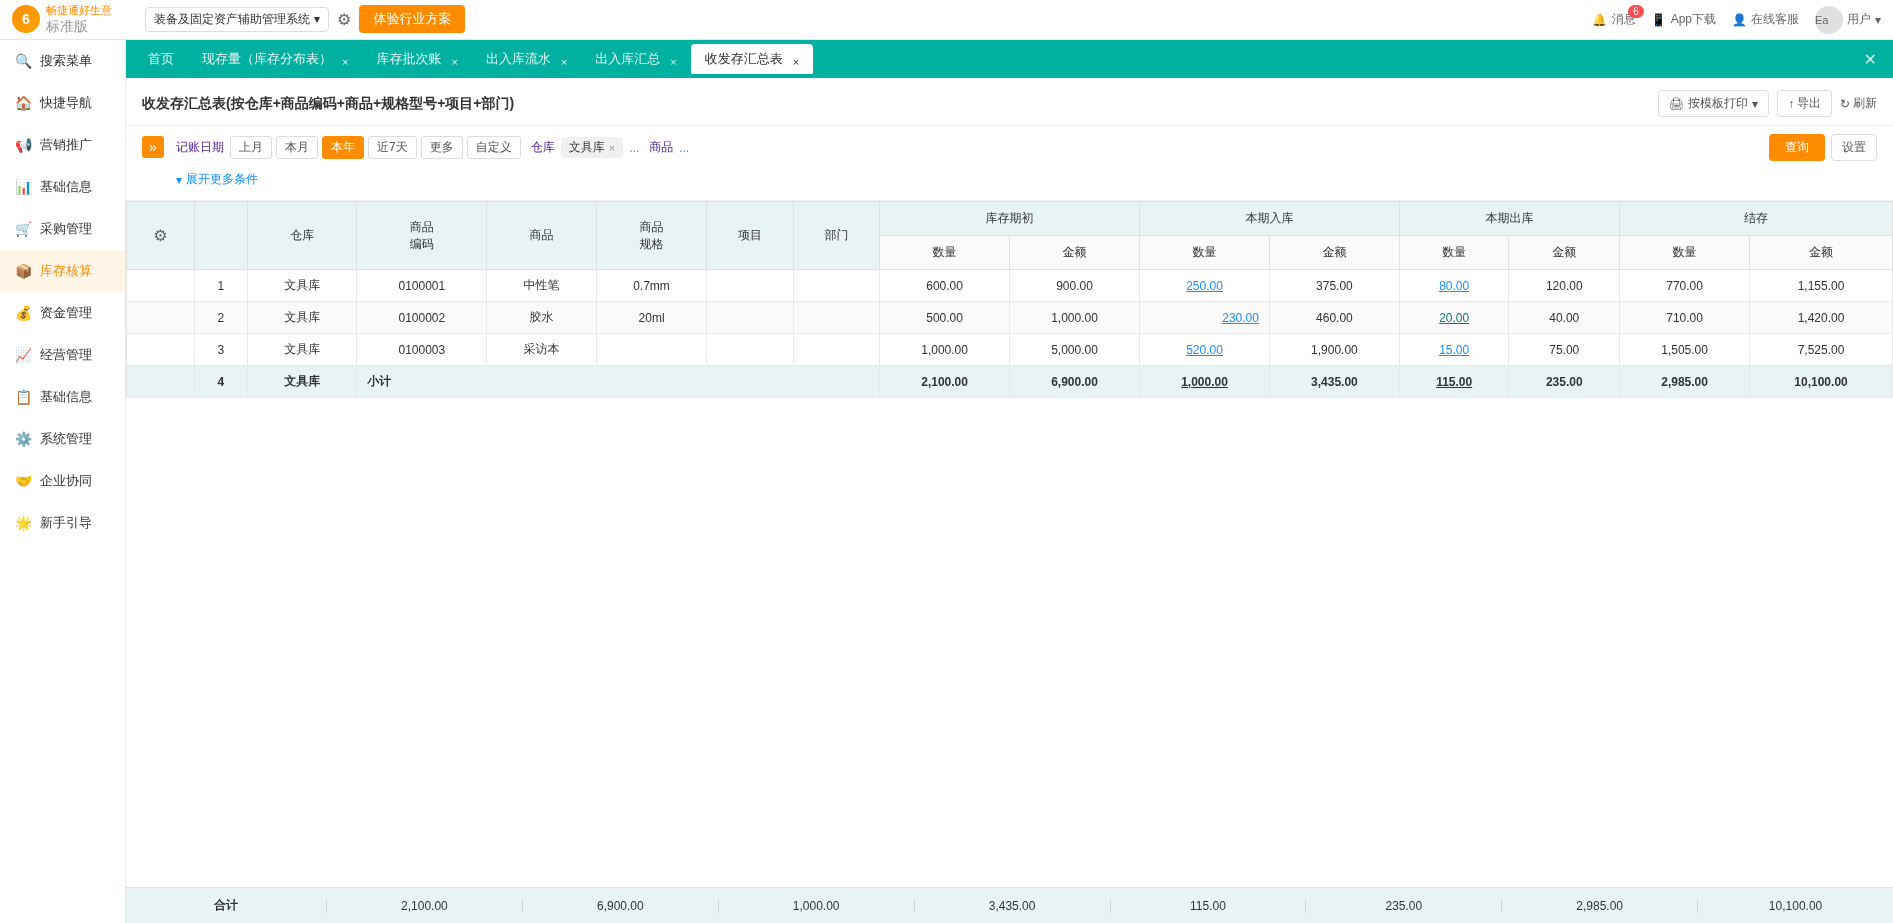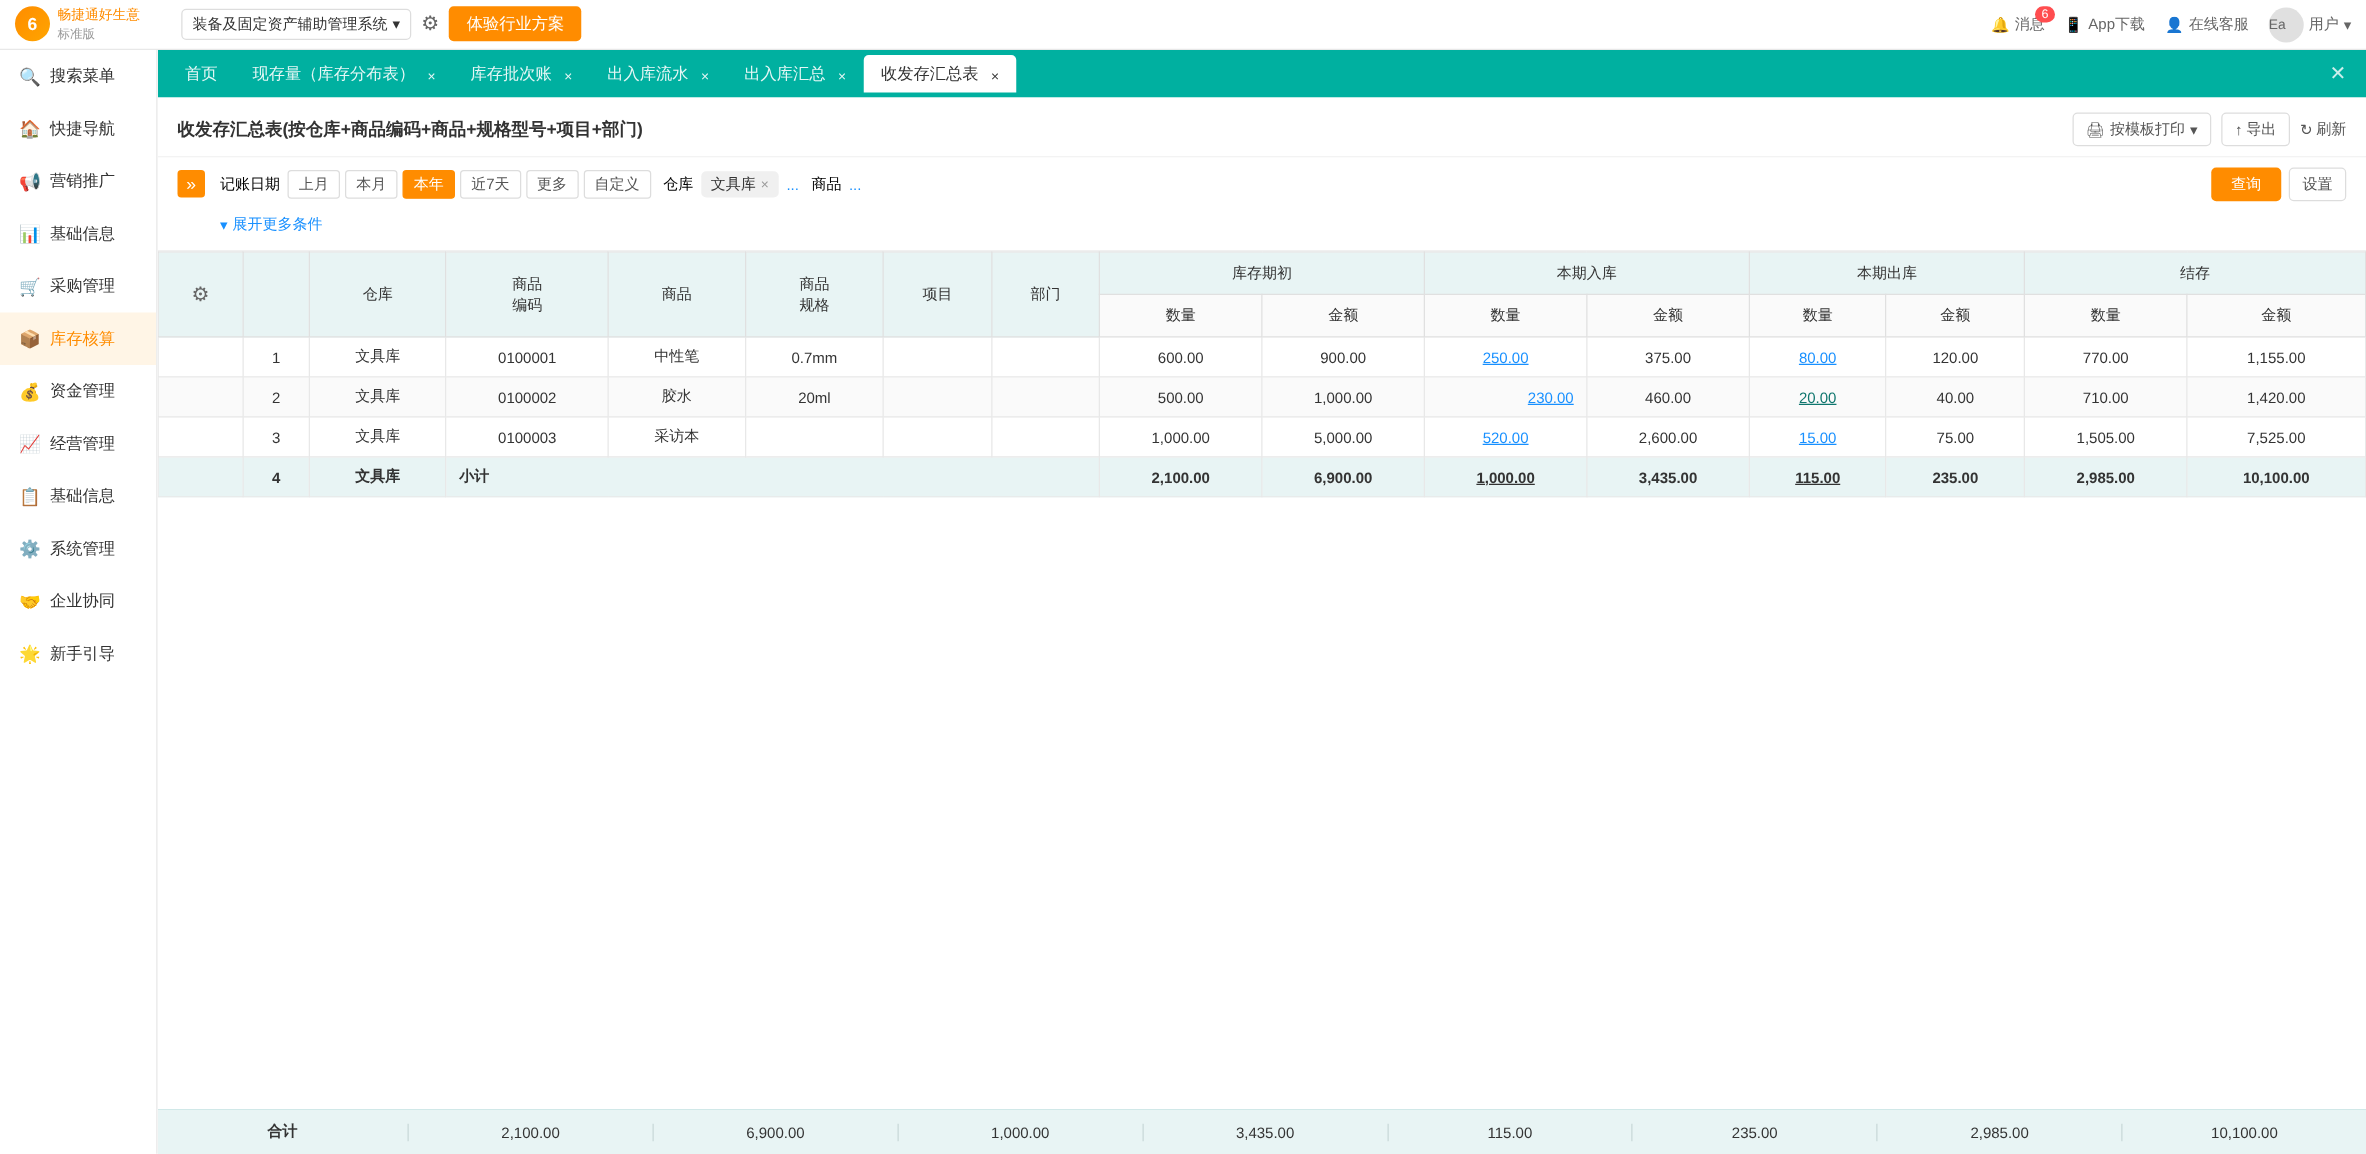--- a/index.html
+++ b/index.html
@@ -4,21 +4,21 @@
   <style>
     * { margin: 0; padding: 0; box-sizing: border-box; }
     body { font-family: 'Microsoft YaHei', Arial, sans-serif; font-size: 12px; background: #f5f5f5; color: #333; overflow-x: hidden; }
     
     
     .top-header { height: 40px; background: #fff; display: flex; align-items: center; justify-content: space-between; padding: 0 12px; border-bottom: 1px solid #e8e8e8; position: fixed; top: 0; left: 0; right: 0; z-index: 100; }
     .top-header-left { display: flex; align-items: center; gap: 8px; }
     .logo-area { display: flex; align-items: center; gap: 6px; width: 125px; }
     .logo-icon { width: 28px; height: 28px; background: linear-gradient(135deg, #ff8c00, #ffa500); border-radius: 50%; display: flex; align-items: center; justify-content: center; color: white; font-weight: bold; font-size: 14px; }
     .logo-text { font-size: 11px; color: #ff8c00; line-height: 1.3; }
-    .logo-tag { font-size: 10px; color: #999; }
+    .logo-tag { font-size: 14px; color: #999; }
     .system-selector { display: flex; align-items: center; gap: 4px; border: 1px solid #ddd; border-radius: 4px; padding: 3px 8px; cursor: pointer; font-size: 12px; }
     .trial-btn { background: #ff8c00; color: white; border: none; border-radius: 4px; padding: 5px 14px; cursor: pointer; font-size: 13px; }
     .top-header-right { display: flex; align-items: center; gap: 16px; font-size: 12px; color: #666; }
     .notification-item { display: flex; align-items: center; gap: 4px; cursor: pointer; position: relative; }
     .badge { background: #ff4d4f; color: white; border-radius: 10px; padding: 1px 5px; font-size: 10px; position: absolute; top: -6px; right: -8px; }
     .user-avatar { width: 28px; height: 28px; background: #e0e0e0; border-radius: 50%; display: flex; align-items: center; justify-content: flex-start; font-size: 11px; color: #666; }
 
     
     .sidebar { width: 126px; background: #fff; position: fixed; left: 0; top: 40px; bottom: 0; border-right: 1px solid #e8e8e8; z-index: 99; overflow-y: auto; }
     .sidebar-item { display: flex; align-items: center; gap: 8px; padding: 12px 16px; cursor: pointer; color: #333; font-size: 13px; }
@@ -37,21 +37,21 @@
     
     
     .content-area { background: #fff; min-height: calc(100vh - 78px); padding: 0; }
     
     
     .page-header { padding: 12px 16px 8px; border-bottom: 1px solid #f0f0f0; display: flex; align-items: center; justify-content: space-between; }
     .page-title-text { font-size: 14px; font-weight: 600; color: #333; }
     .action-btn { display: flex; align-items: center; gap: 4px; padding: 4px 10px; border: 1px solid #ddd; border-radius: 4px; cursor: pointer; font-size: 12px; color: #555; background: #fff; }
     .export-btn { display: flex; align-items: center; gap: 3px; color: #555; border: 1px solid #ddd; padding: 4px 10px; border-radius: 4px; cursor: pointer; font-size: 12px; }
     .refresh-btn { display: flex; align-items: center; gap: 3px; color: #555; cursor: pointer; font-size: 12px; }
-    .filter-label { color: #000000; font-size: 12px; white-space: nowrap; }
+    .filter-label { color: #4c1d95; font-size: 12px; white-space: nowrap; }
     .date-btns { display: flex; align-items: center; gap: 4px; }
     .date-btn { padding: 2px 8px; border: 1px solid #ddd; border-radius: 3px; cursor: pointer; font-size: 12px; color: #555; background: #fff; }
     .date-btn.active { background: #ff8c00; color: white; border-color: #ff8c00; }
     .date-range { color: #999; font-size: 11px; }
     .warehouse-tag { display: flex; align-items: center; gap: 4px; background: #f0f0f0; border-radius: 4px; padding: 2px 8px; font-size: 12px; }
     .tag-close { cursor: pointer; color: #999; font-size: 11px; }
     .ellipsis-btn { color: #1890ff; cursor: pointer; font-size: 12px; }
     .expand-btn { display: flex; align-items: center; gap: 4px; color: #1890ff; cursor: pointer; font-size: 12px; padding: 4px 0; }
     .query-btn { background: #ff8c00; color: white; border: none; border-radius: 4px; padding: 5px 16px; cursor: pointer; font-size: 12px; }
     .settings-btn { color: #555; border: 1px solid #ddd; border-radius: 4px; padding: 4px 10px; cursor: pointer; font-size: 12px; background: #fff; }
@@ -341,21 +341,21 @@
       <td>3</td>
       <td>文具库</td>
       <td>0100003</td>
       <td>采访本</td>
       <td></td>
       <td></td>
       <td></td>
       <td>1,000.00</td>
       <td>5,000.00</td>
       <td style="text-decoration:underline;color:#1890ff;cursor:pointer;">520.00</td>
-      <td>2,600.00</td>
+      <td>1,900.00</td>
       <td style="text-decoration:underline;color:#1890ff;cursor:pointer;">15.00</td>
       <td>75.00</td>
       <td>1,505.00</td>
       <td>7,525.00</td>
     </tr>
           </tbody>
         <tfoot>
           <tr class="bold-row" style="background:#e8f4f4;">
             <td></td>
             <td>4</td>

